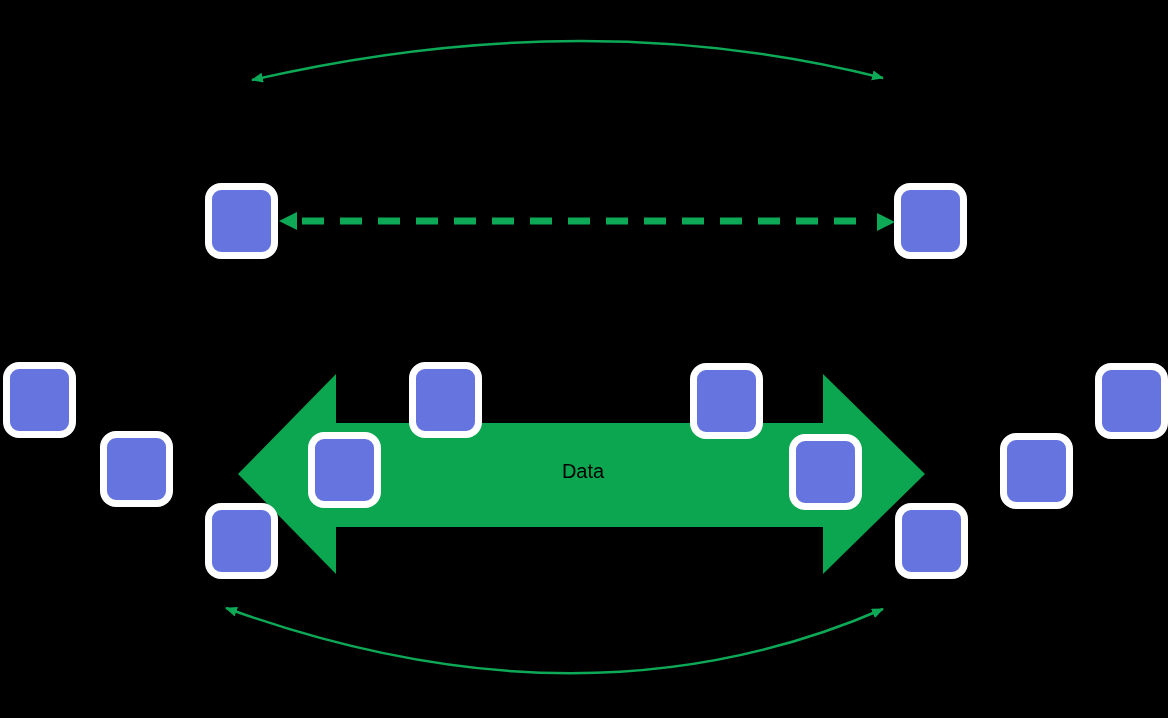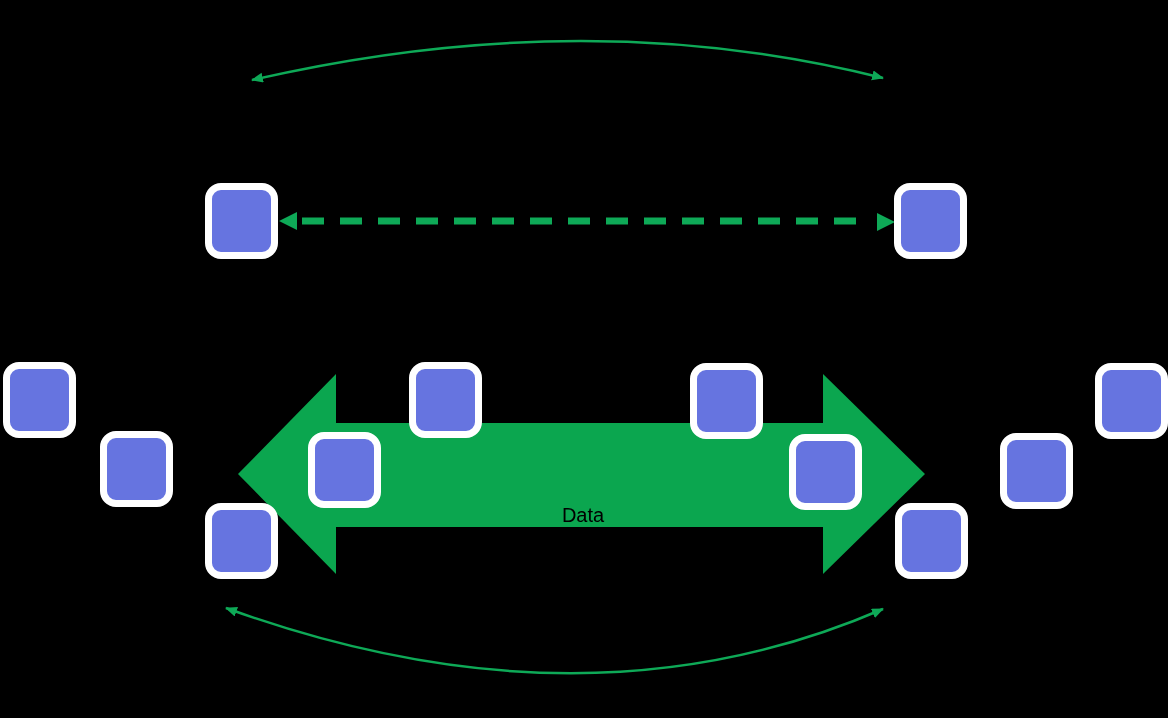--- a/index.html
+++ b/index.html
@@ -29,21 +29,20 @@
   }
   .arrow-label{
     position:absolute;
     left:538px;top:459px;
     width:90px;
     text-align:center;
     font-size:20px;
     line-height:24px;
     color:var(--label-color);
     font-weight:400;
-    margin-top:44px;
   }
 </style>
 </head>
 <body>
 
 <div class="canvas">
 
   <svg class="arrows-layer" width="1168" height="718" viewBox="0 0 1168 718" xmlns="http://www.w3.org/2000/svg">
     <defs>
       <marker id="arcHead" markerUnits="userSpaceOnUse" markerWidth="14" markerHeight="12" refX="11" refY="5" orient="auto-start-reverse">

